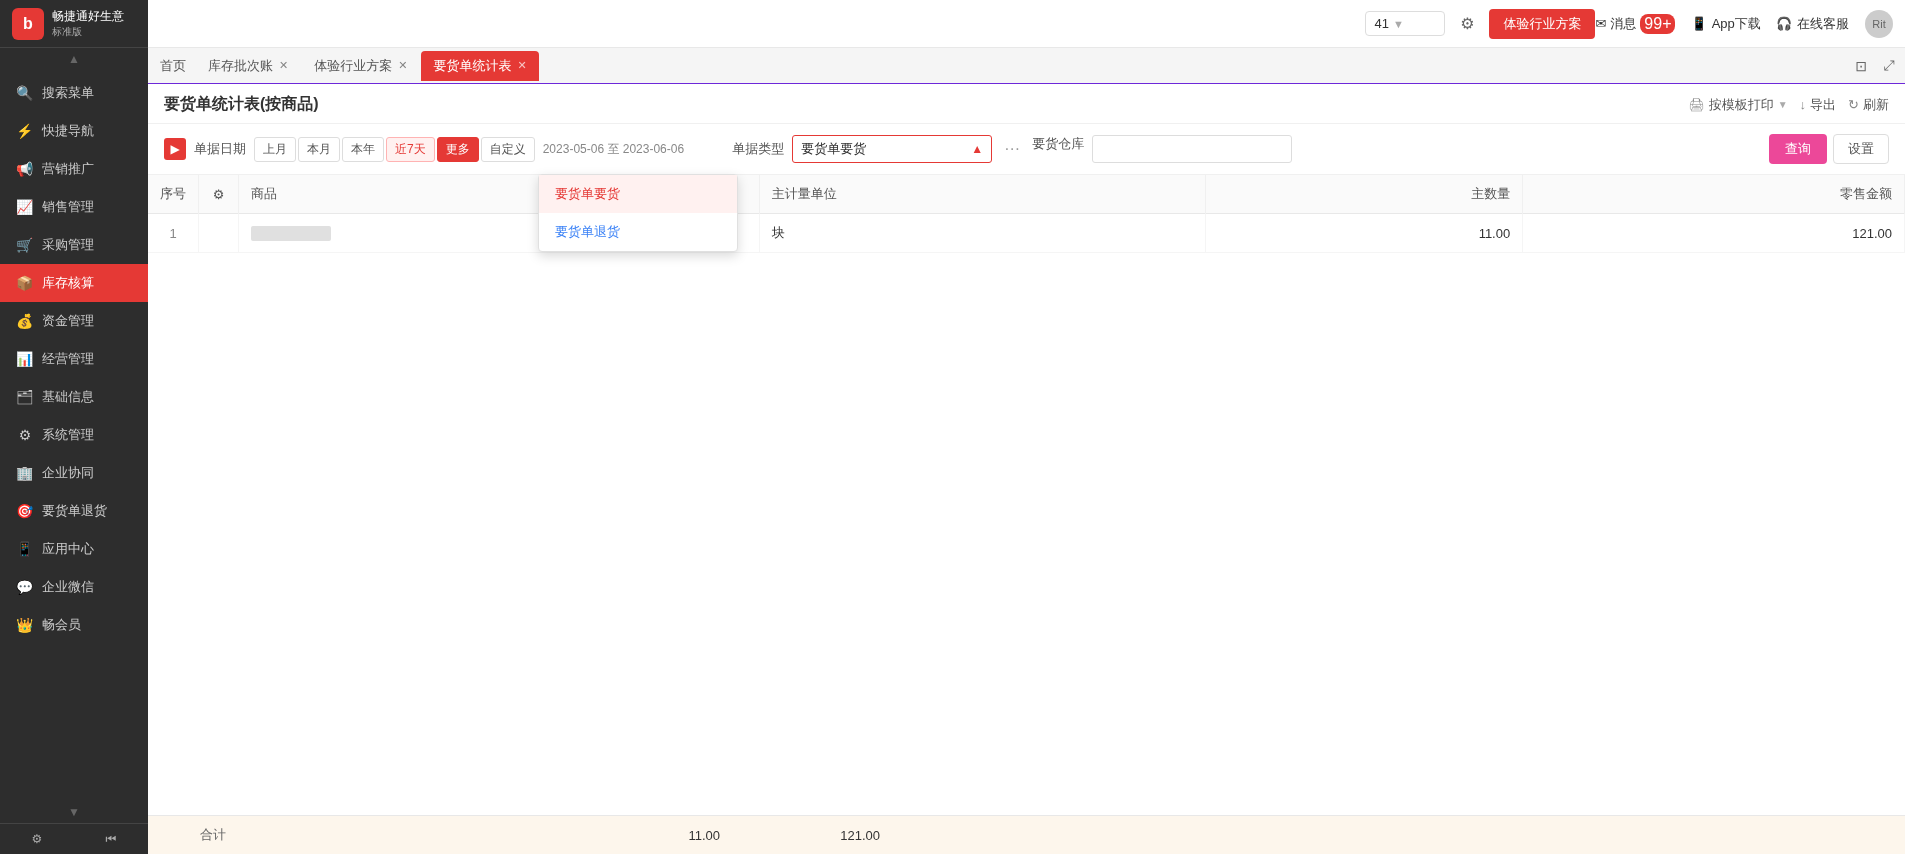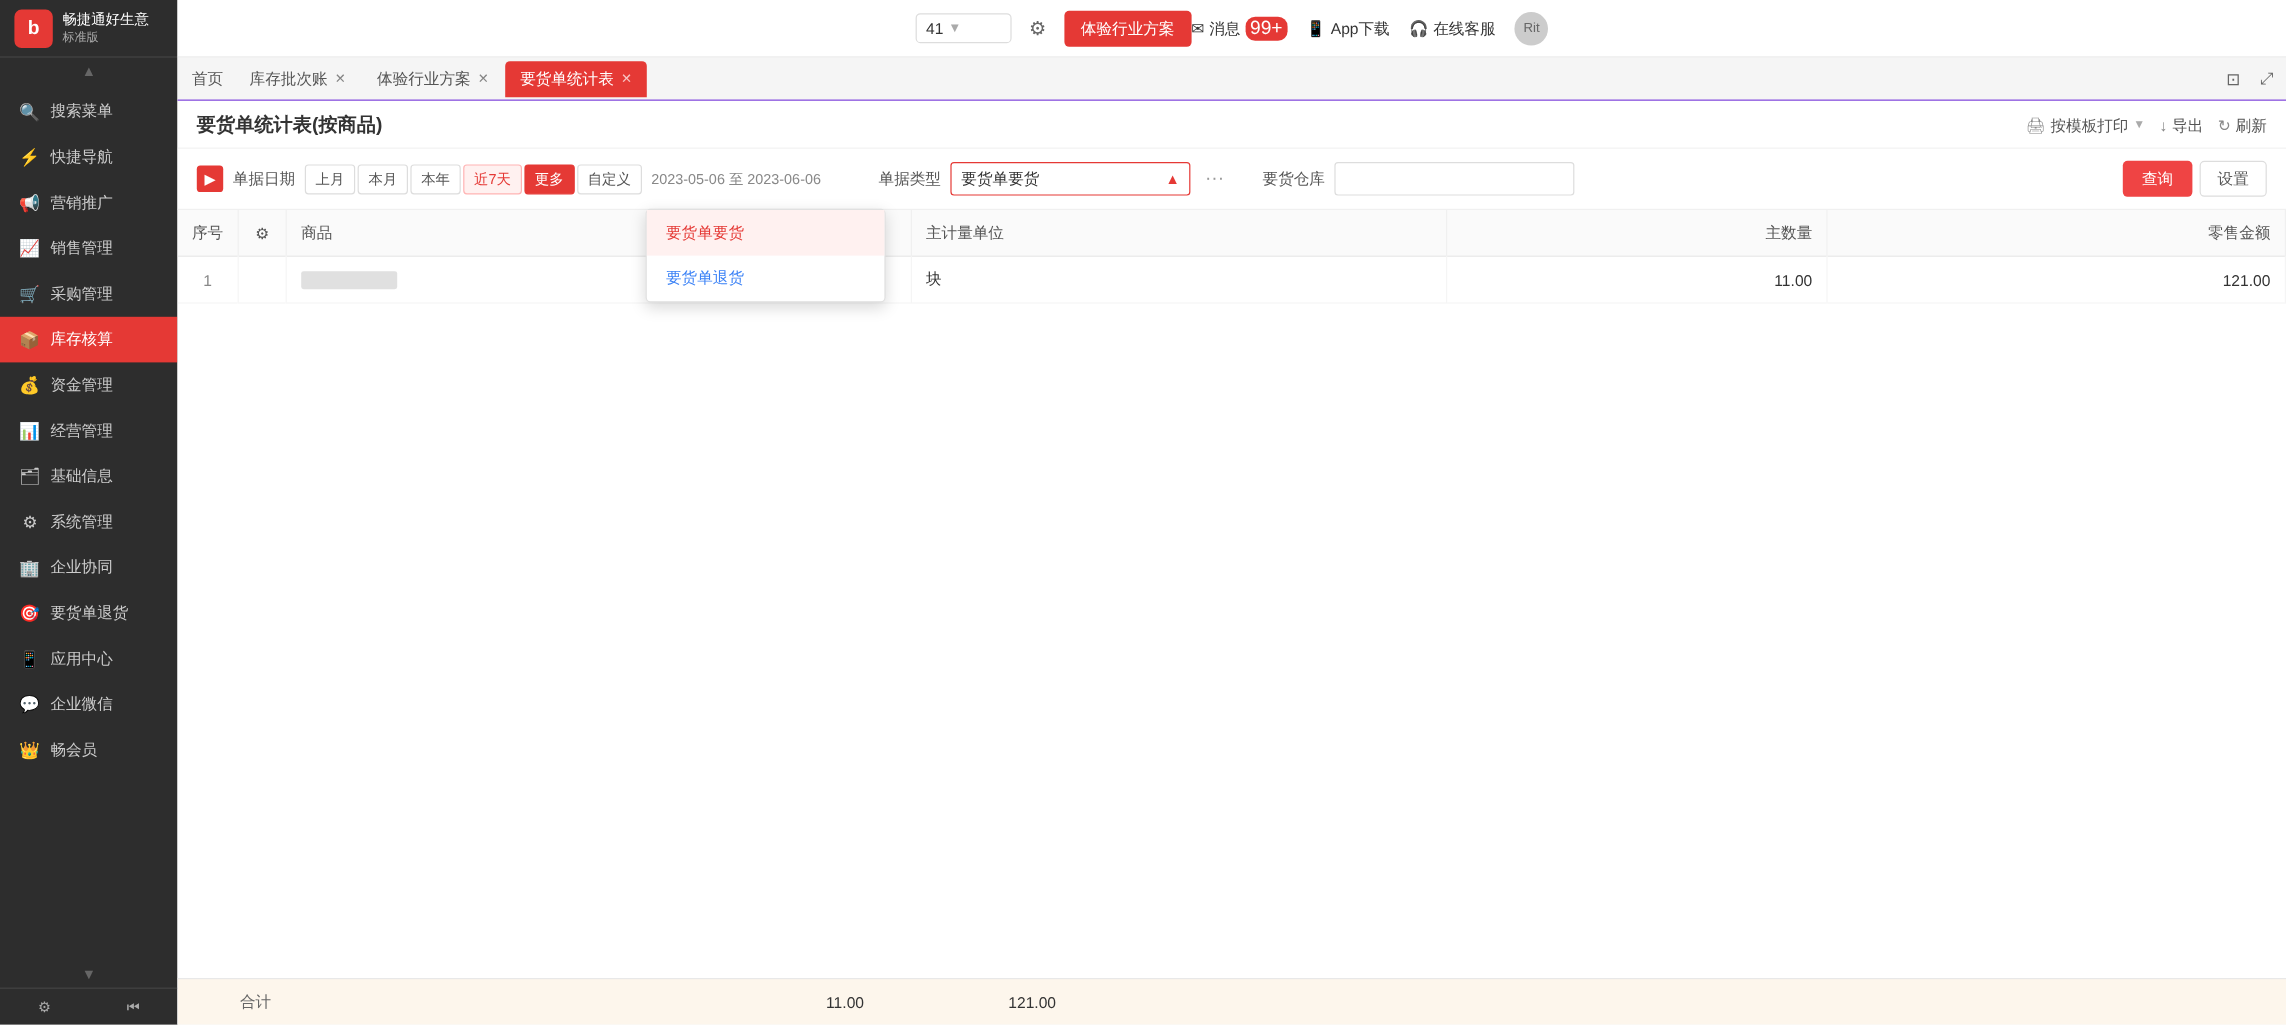--- a/index.html
+++ b/index.html
@@ -98,21 +98,21 @@
     }
 
     
     .topbar {
       background: #fff;
       height: 48px;
       display: flex;
       align-items: center;
       padding: 0 12px;
       border-bottom: 1px solid #e8e8e8;
-      justify-content: center;
+      justify-content: flex-end;
       flex-shrink: 0;
     }
     .topbar-left {
       display: flex;
       align-items: center;
       gap: 8px;
     }
     .topbar-select {
       display: flex;
       align-items: center;
@@ -343,21 +343,21 @@
       color: #999;
       cursor: pointer;
       font-size: 16px;
     }
     .filter-actions {
       display: flex;
       gap: 6px;
       margin-left: auto;
     }
     .query-btn {
-      background: #ef4444;
+      background: #ec4899;
       color: white;
       border: none;
       border-radius: 4px;
       padding: 6px 16px;
       font-size: 13px;
       cursor: pointer;
     }
     .settings-btn {
       background: #fff;
       color: #555;
@@ -643,21 +643,21 @@
 
       <div style="display:flex;align-items:center;gap:8px;margin-left:40px;">
         <span class="filter-label">单据类型</span>
         <div class="filter-select" style="position:relative;">
           <span>要货单要货</span>
           <span class="up-arrow">▲</span>
         </div>
         <div class="filter-more-btn">···</div>
       </div>
 
-      <div style="display:flex;align-items:center;gap:8px;margin-left:20px;">
+      <div style="display:flex;align-items:flex-start;gap:8px;">
         <span class="filter-label">要货仓库</span>
         <div class="warehouse-input"></div>
       </div>
 
       <div class="filter-actions">
         <button class="query-btn">查询</button>
         <button class="settings-btn">设置</button>
       </div>
 
       <div class="dropdown-overlay">

